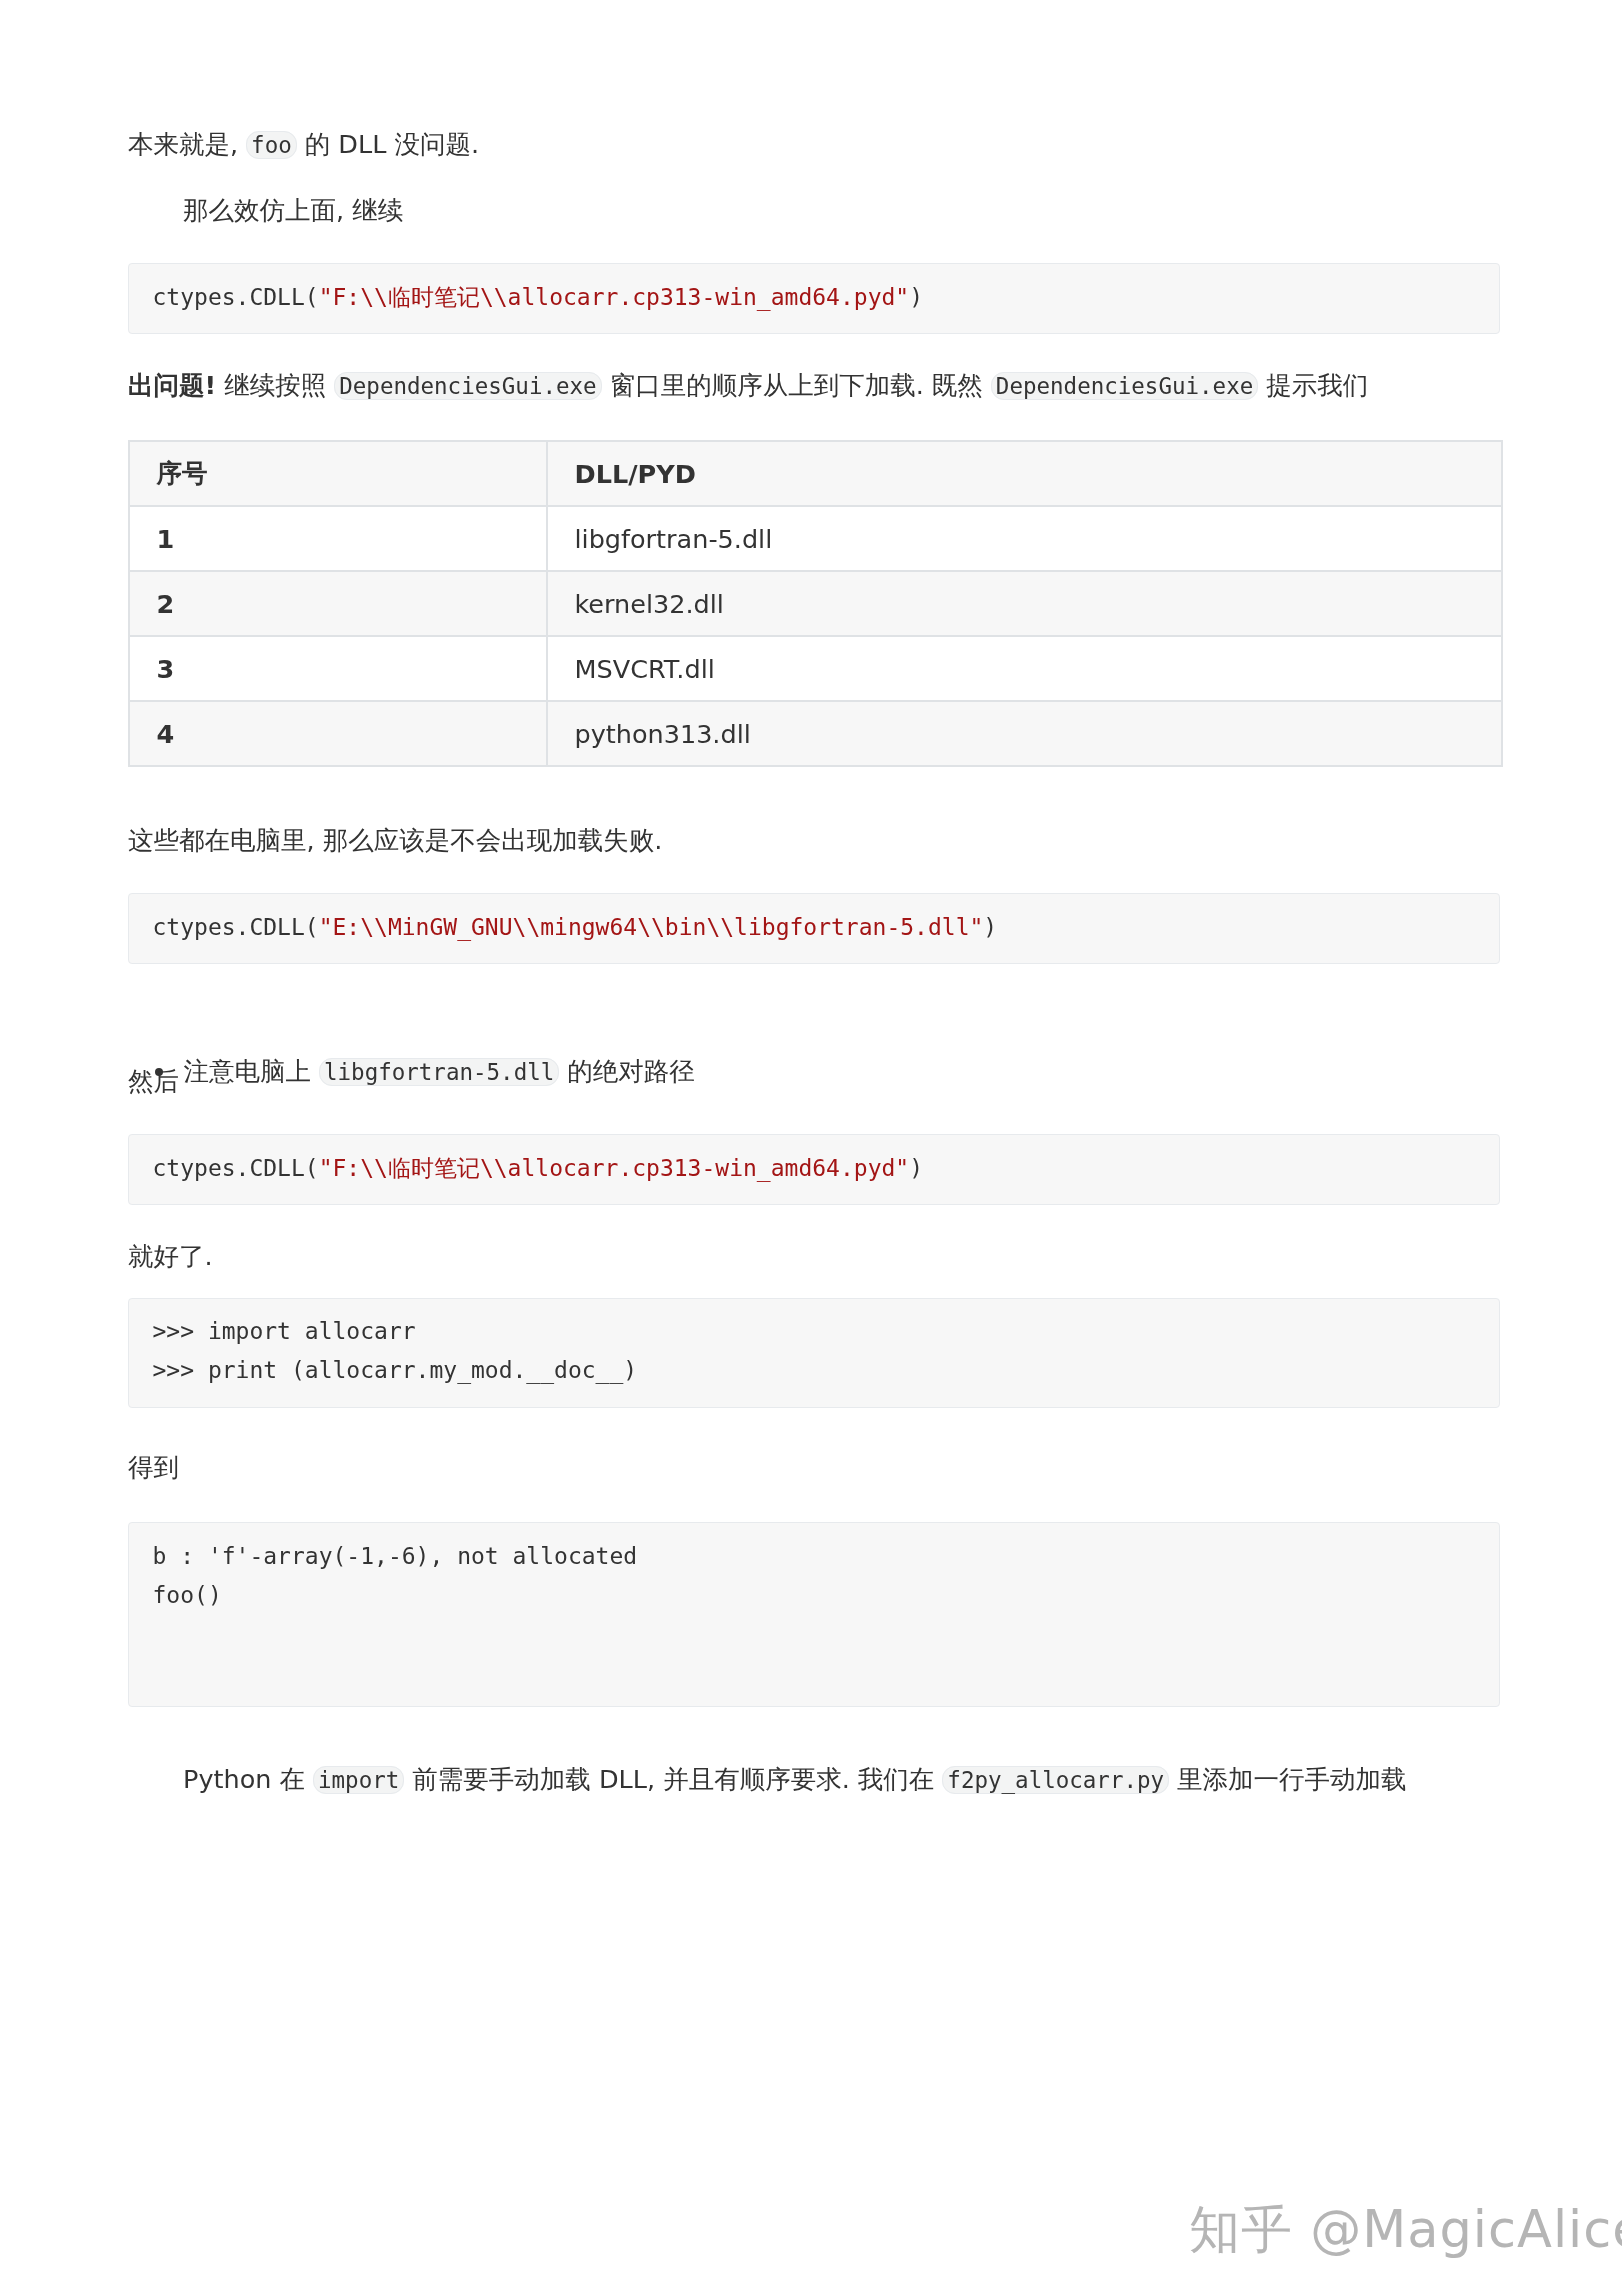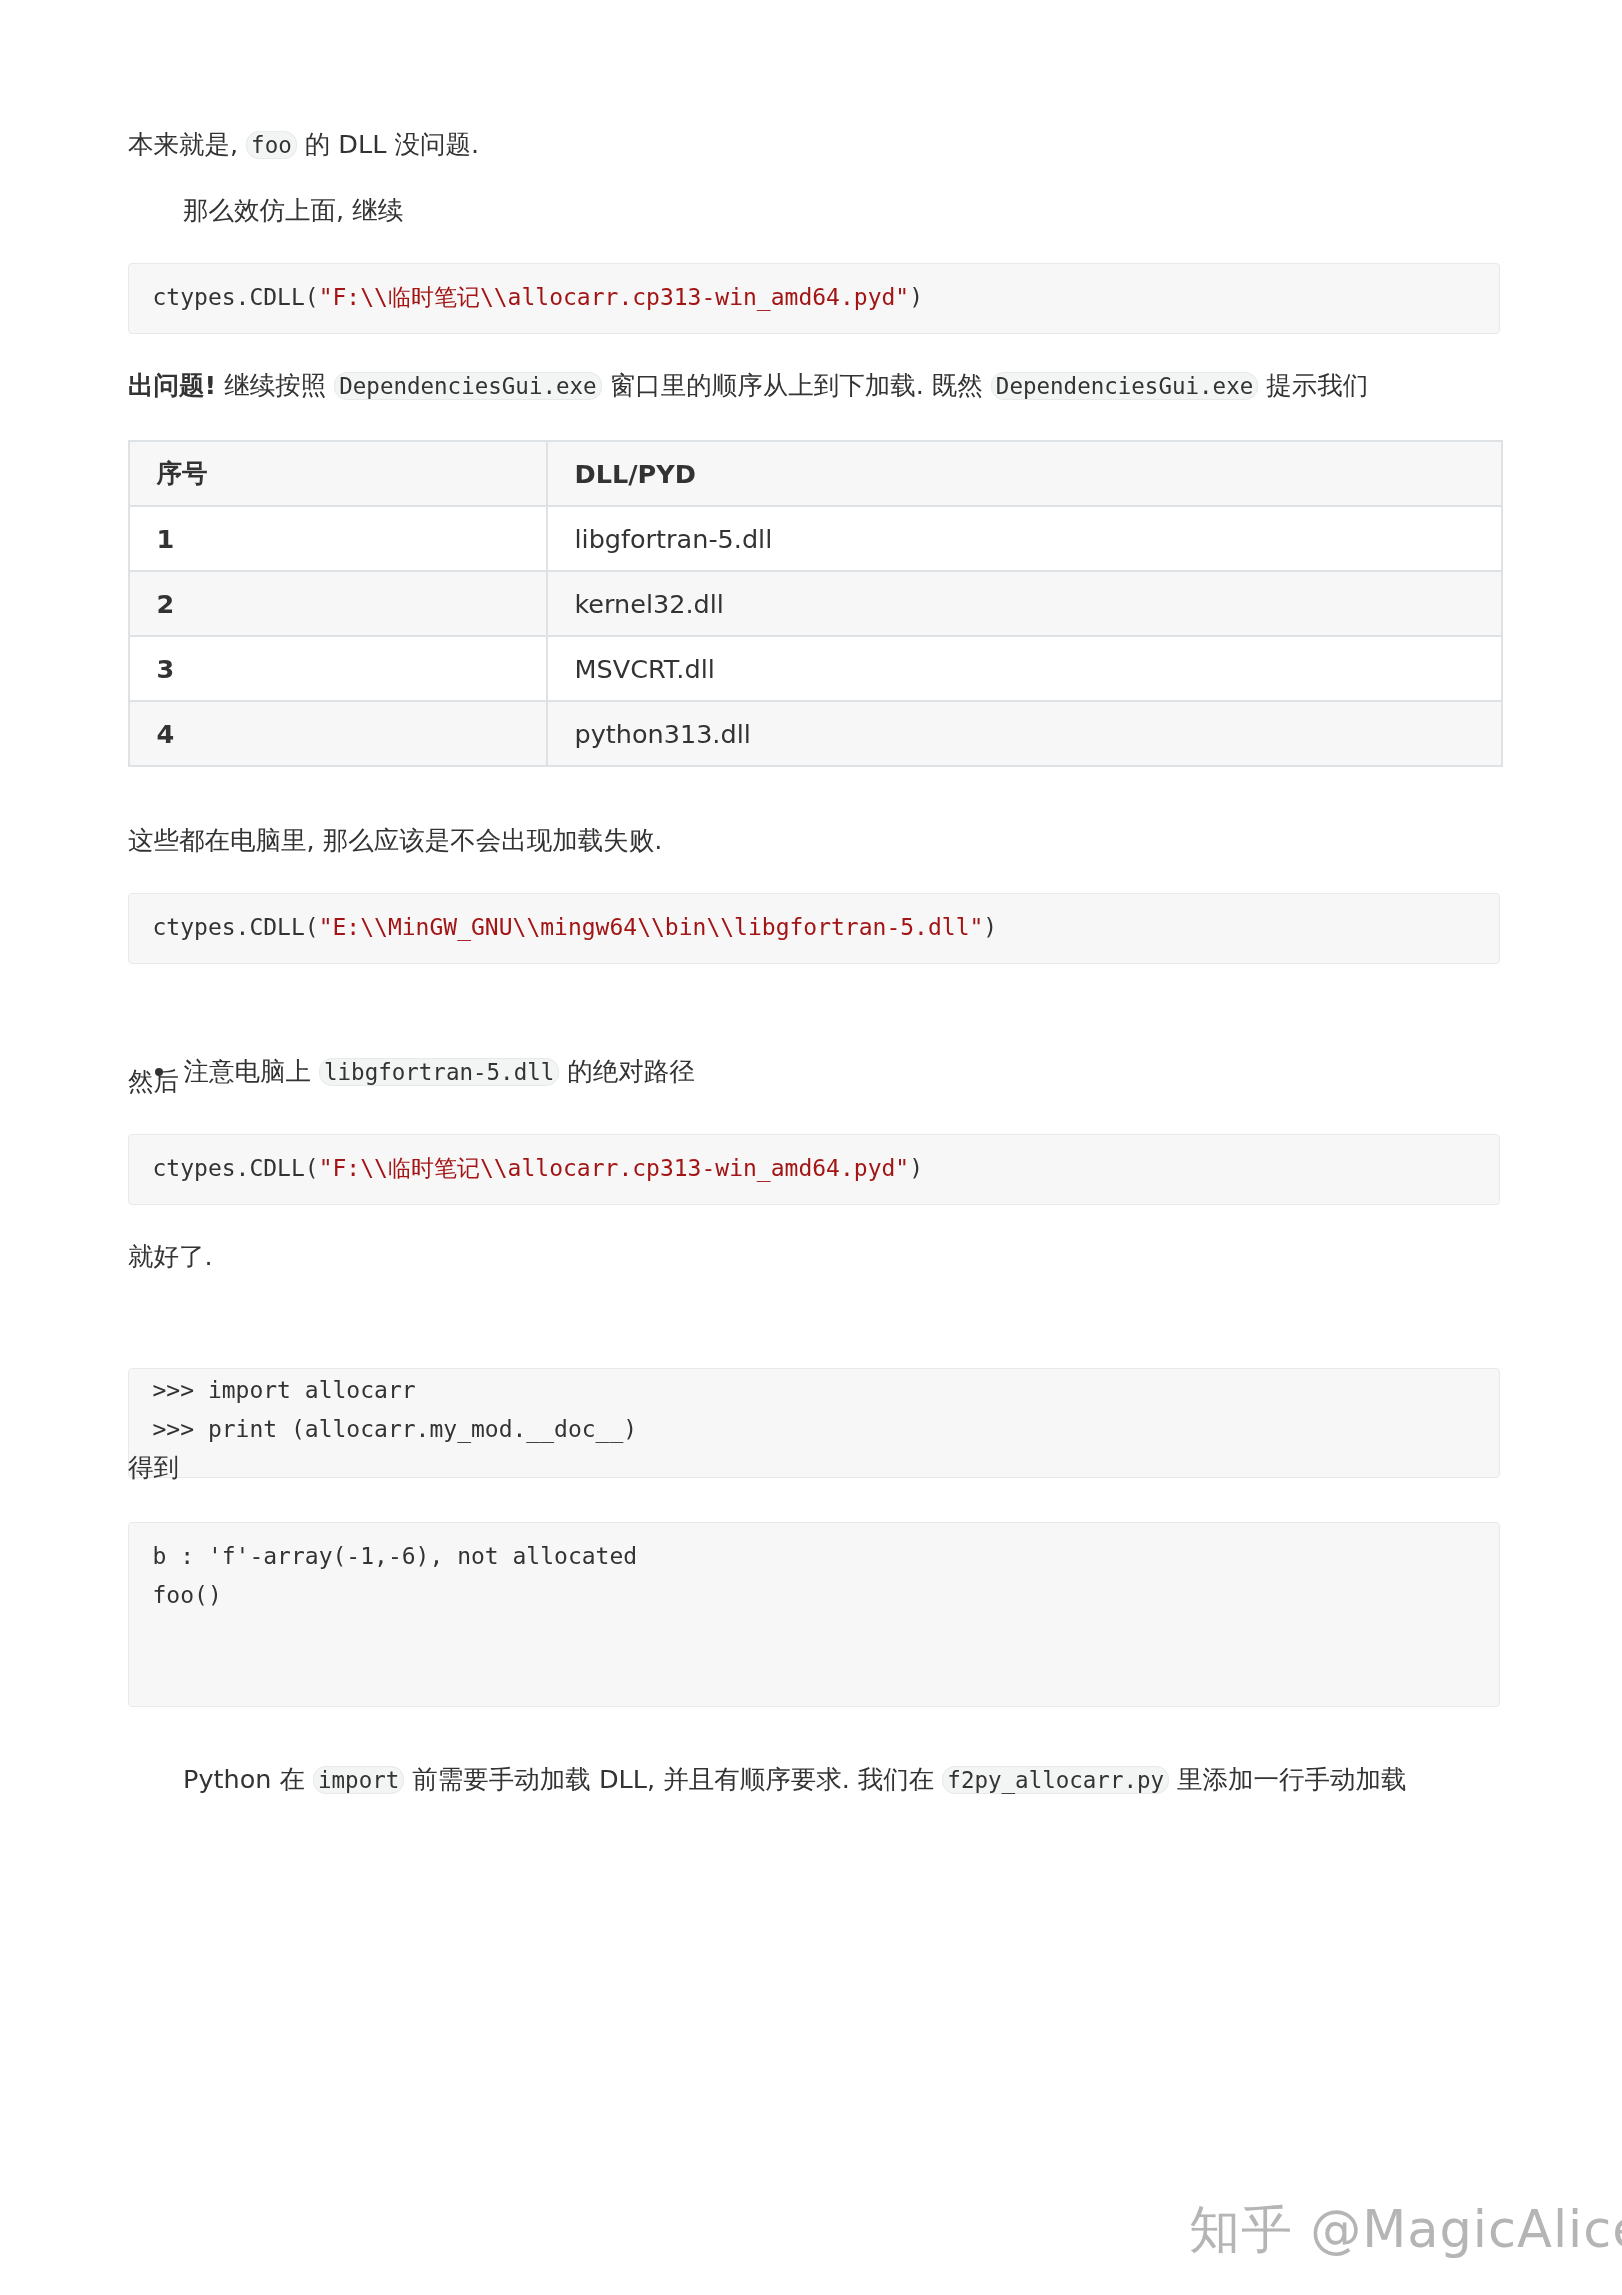--- a/index.html
+++ b/index.html
@@ -164,21 +164,21 @@
   </div>
 
   <div class="p" style="top:1064px;">然后</div>
 
   <div class="code" style="top:1134px; height:71px; padding-top:14.2px;">
     <div class="line"><span>ctypes.CDLL(</span><span class="str">"F:\\临时笔记\\allocarr.cp313-win_amd64.pyd"</span><span>)</span></div>
   </div>
 
   <div class="p" style="top:1239px;">就好了.</div>
 
-  <div class="code" style="top:1368px; height:110px; padding-top:2px;">
+  <div class="code" style="top:1298px; height:110px; padding-top:13px;">
     <div class="line">&gt;&gt;&gt; import allocarr</div>
     <div class="line">&gt;&gt;&gt; print (allocarr.my_mod.__doc__)</div>
   </div>
 
   <div class="p" style="top:1450px;">得到</div>
 
   <div class="code" style="top:1522px; height:185px; padding-top:13.7px;">
     <div class="line">b : 'f'-array(-1,-6), not allocated</div>
     <div class="line">foo()</div>
     <div class="line"></div>

